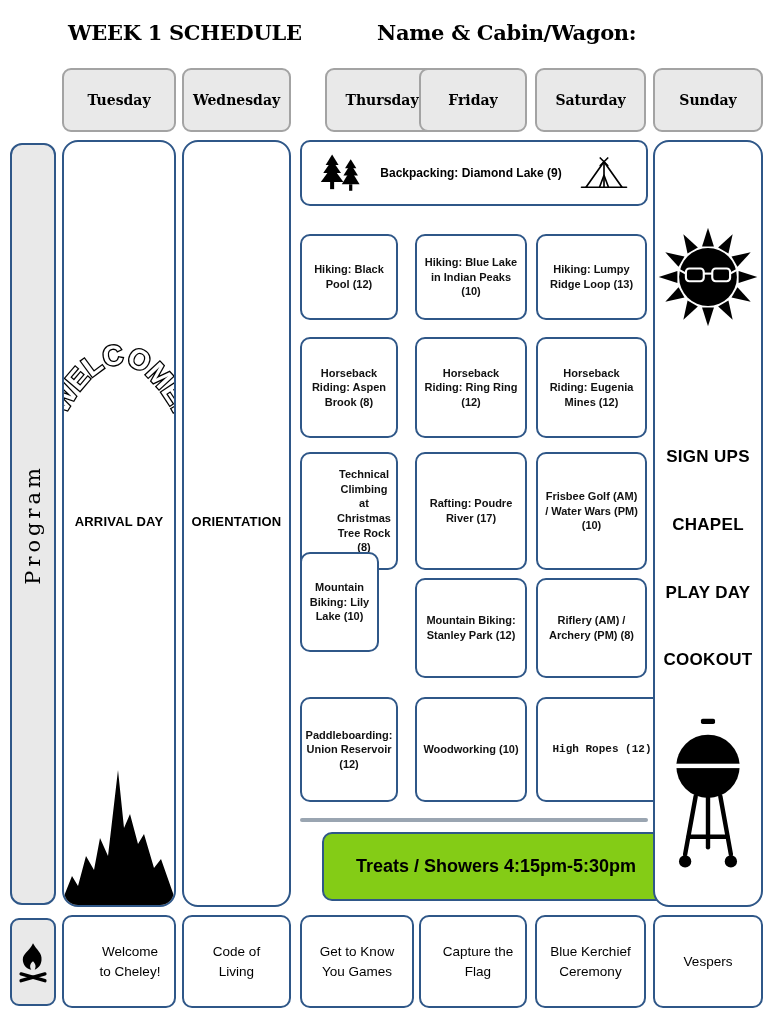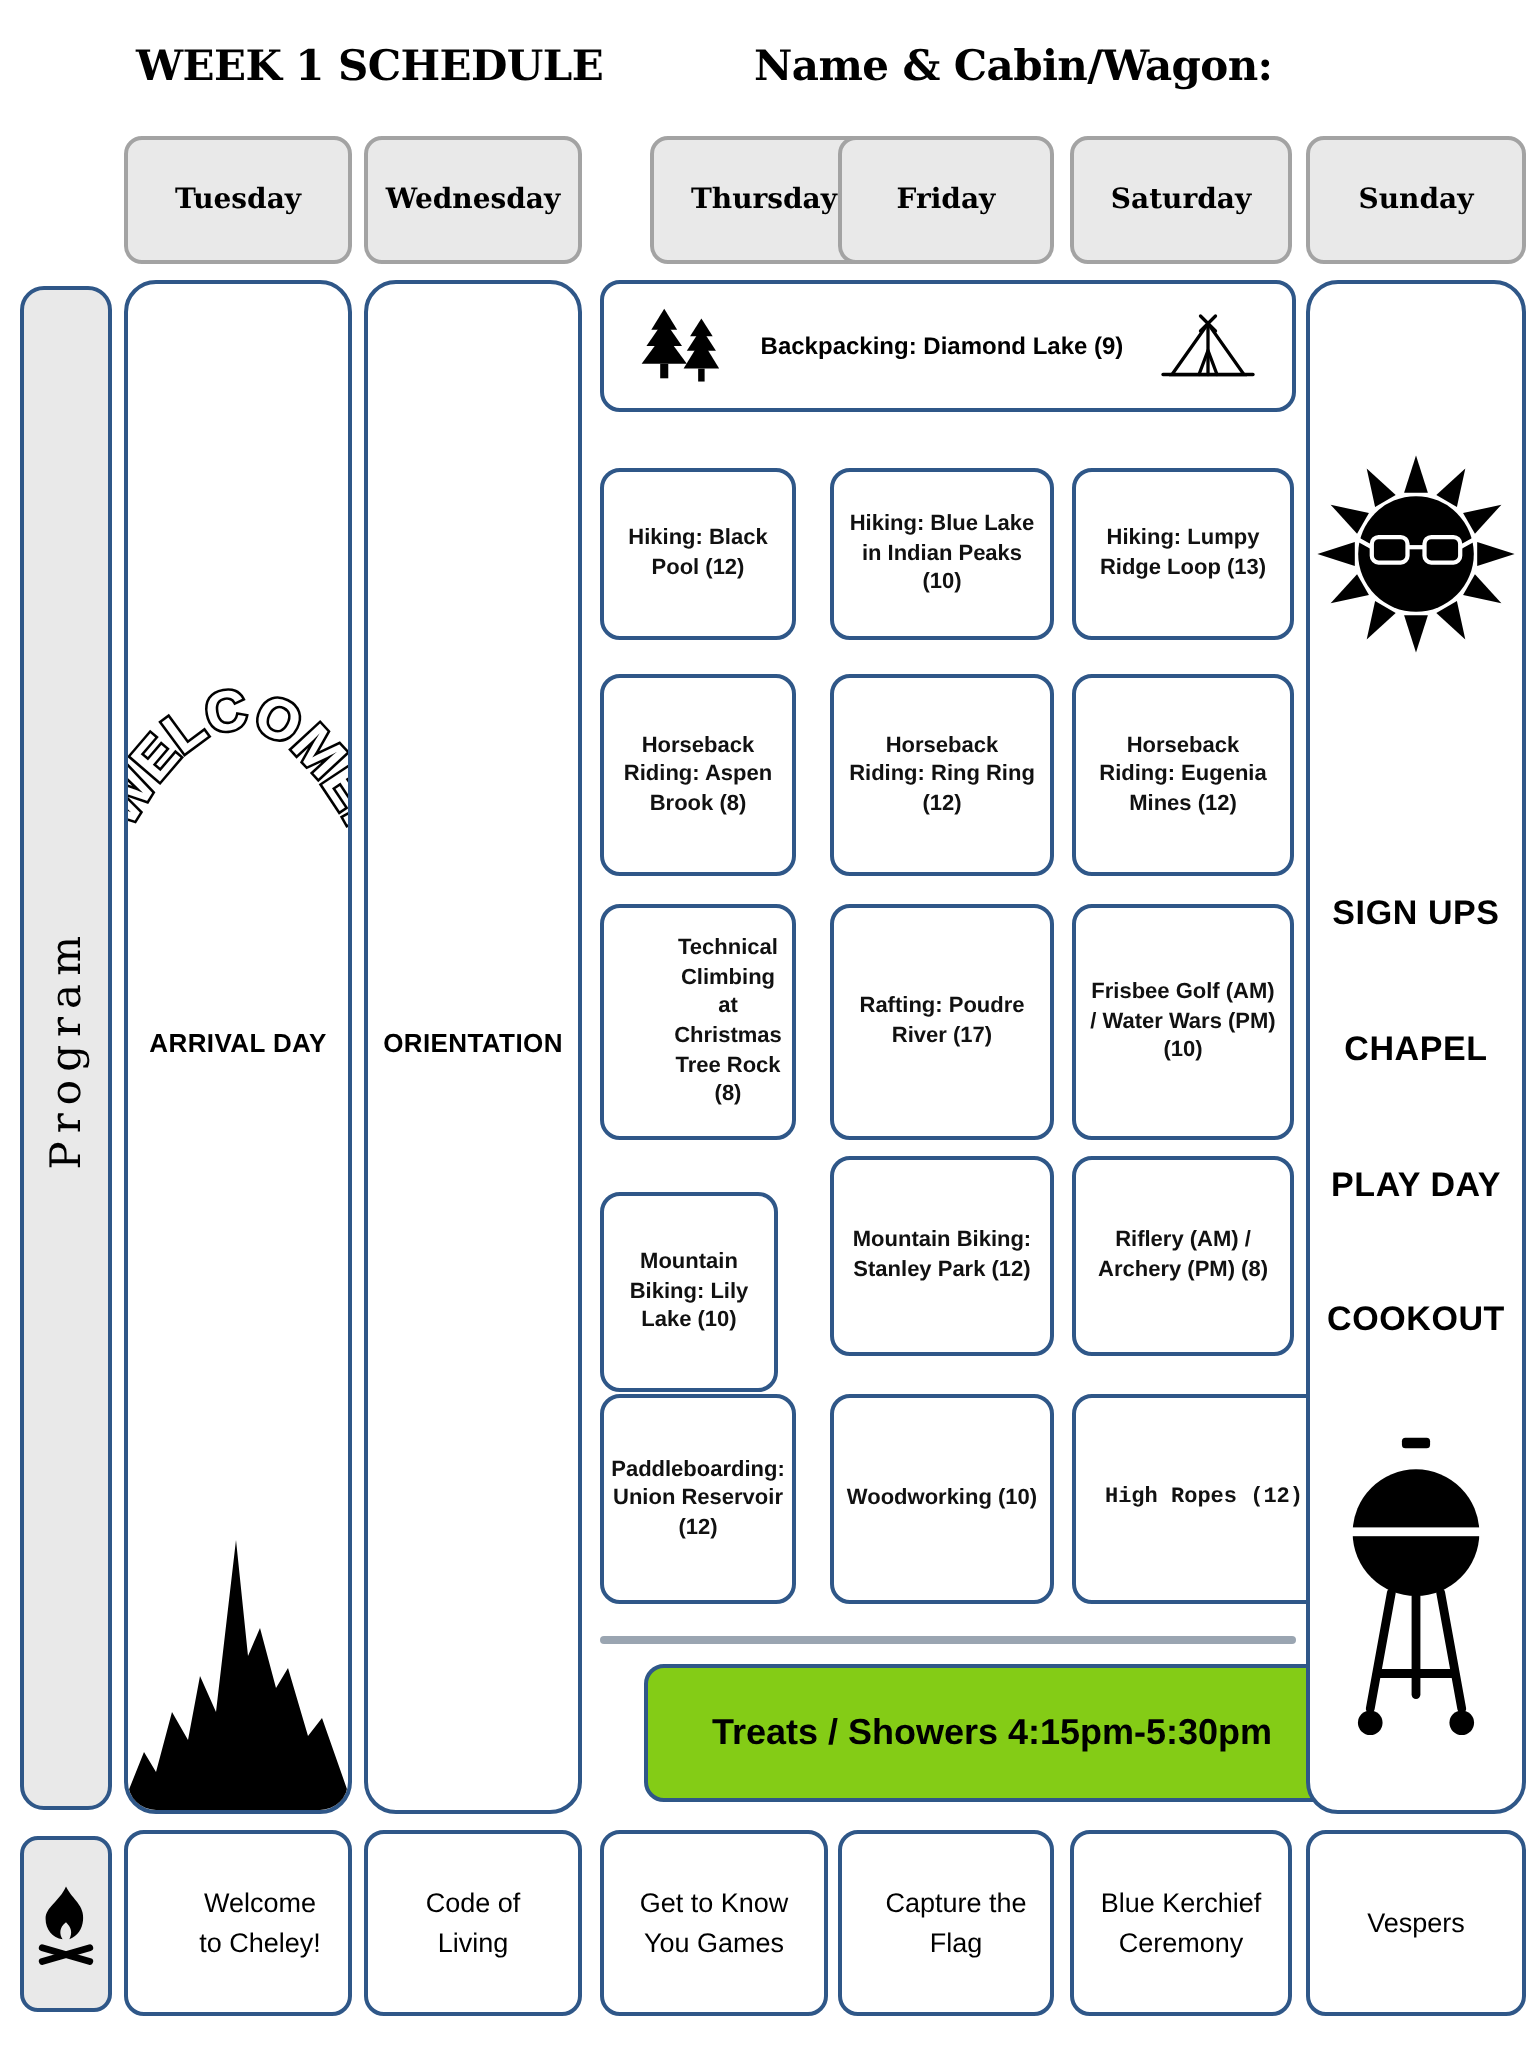--- a/index.html
+++ b/index.html
@@ -145,21 +145,21 @@
   <div class="cell" style="left:536px; top:234px; width:111px; height:86px;">Hiking: Lumpy Ridge Loop (13)</div>
 
   <div class="cell" style="left:300px; top:337px; width:98px;  height:101px;">Horseback Riding: Aspen Brook (8)</div>
   <div class="cell" style="left:415px; top:337px; width:112px; height:101px;">Horseback Riding: Ring Ring (12)</div>
   <div class="cell" style="left:536px; top:337px; width:111px; height:101px;">Horseback Riding: Eugenia Mines (12)</div>
 
   <div class="cell" style="left:300px; top:452px; width:98px;  height:118px;padding-left:36px;">Technical Climbing at Christmas Tree Rock (8)</div>
   <div class="cell" style="left:415px; top:452px; width:112px; height:118px;">Rafting: Poudre River (17)</div>
   <div class="cell" style="left:536px; top:452px; width:111px; height:118px;">Frisbee Golf (AM) / Water Wars (PM) (10)</div>
 
-  <div class="cell" style="left:300px; top:596px; width:89px;  height:100px;">Mountain Biking: Lily Lake (10)</div>
+  <div class="cell" style="left:300px; top:552px; width:79px;  height:100px;">Mountain Biking: Lily Lake (10)</div>
   <div class="cell" style="left:415px; top:578px; width:112px; height:100px;">Mountain Biking: Stanley Park (12)</div>
   <div class="cell" style="left:536px; top:578px; width:111px; height:100px;">Riflery (AM) / Archery (PM) (8)</div>
 
   <div class="cell" style="left:300px; top:697px; width:98px;  height:105px;">Paddleboarding: Union Reservoir (12)</div>
   <div class="cell" style="left:415px; top:697px; width:112px; height:105px;">Woodworking (10)</div>
   <div class="cell" style="left:536px; top:697px; width:132px; height:105px;font-family:Liberation Mono, monospace;">High Ropes (12)</div>
 
   <div class="divider" style="left:300px; top:818px; width:348px; height:4px;"></div>
 
   <div class="banner gray" style="left:300px; top:832px; width:348px; height:69px;">

